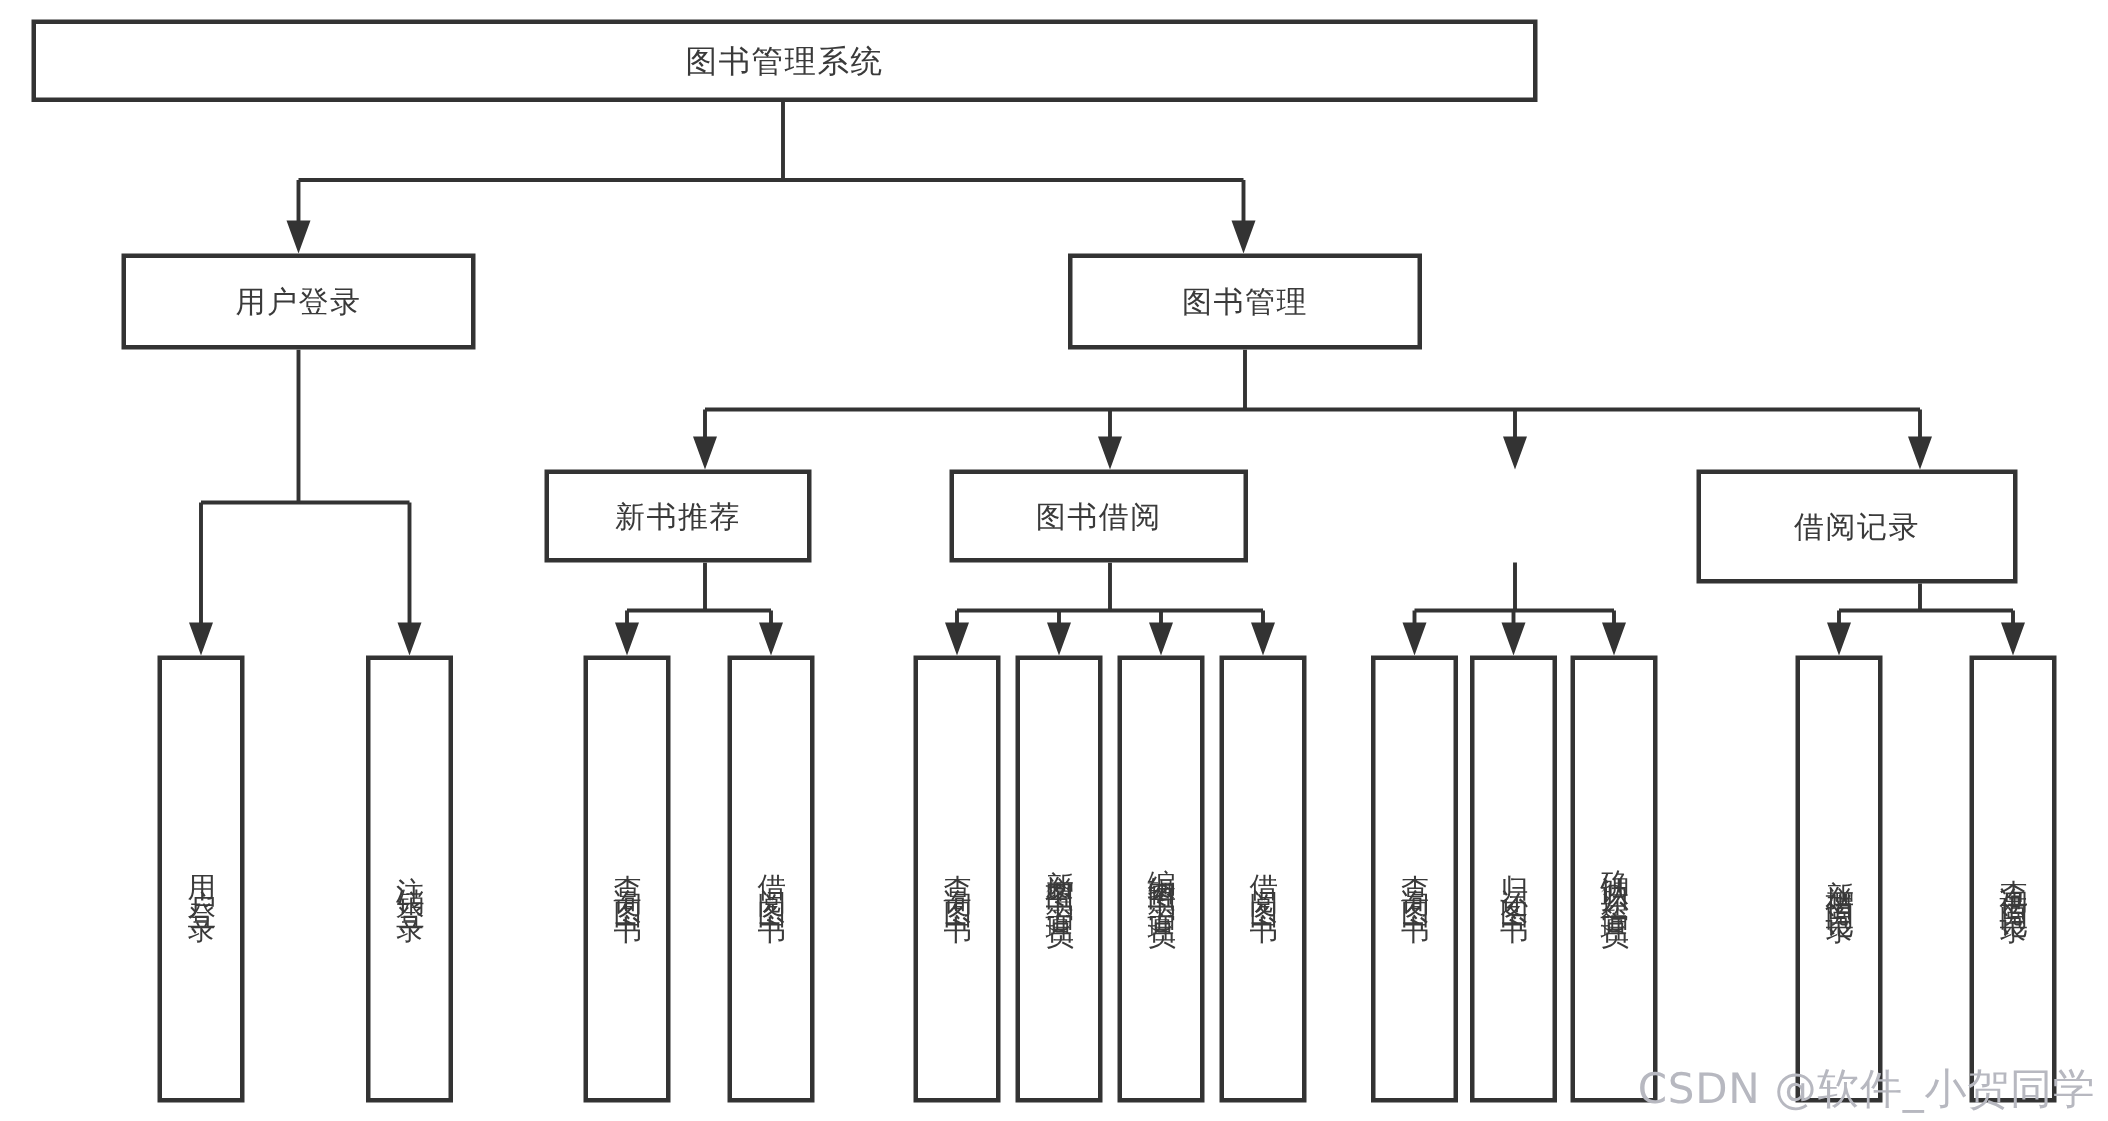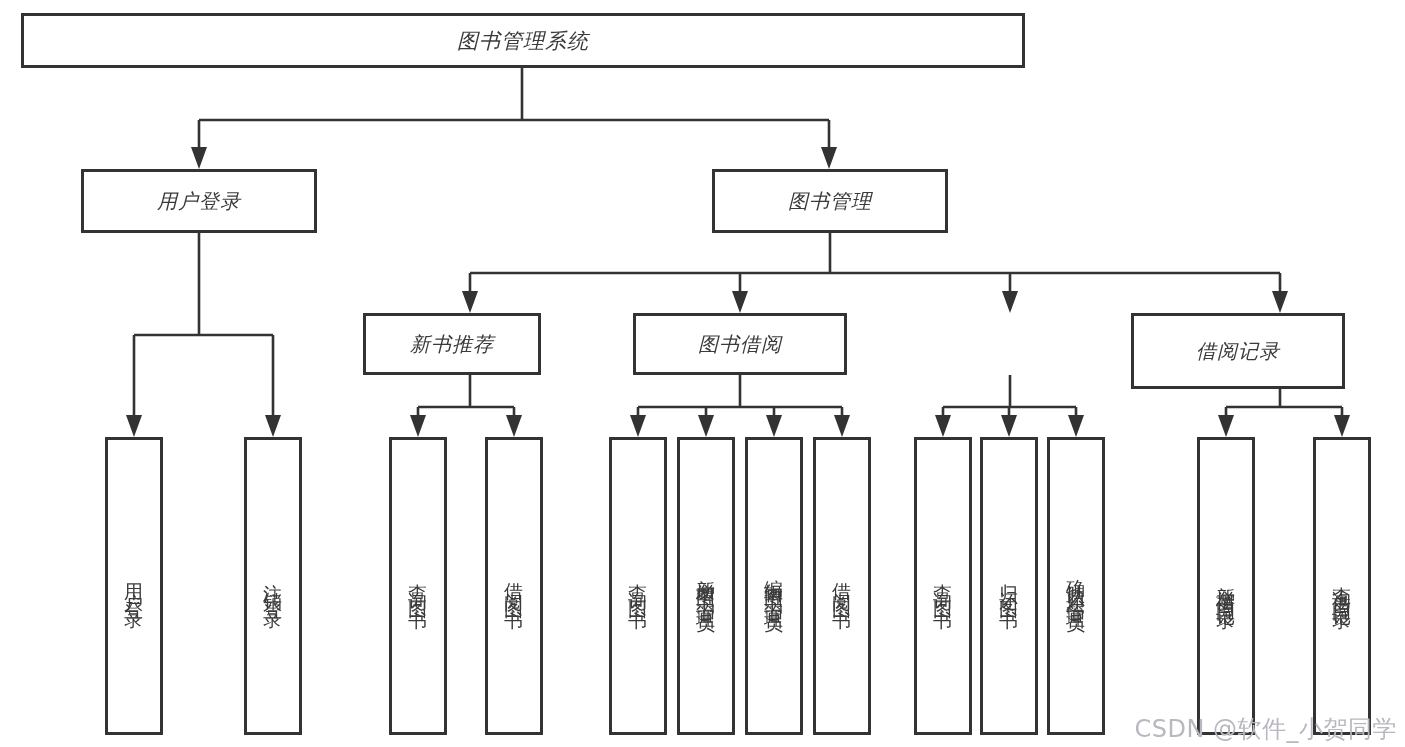--- a/index.html
+++ b/index.html
@@ -6,30 +6,30 @@
   .canvas{
     position:relative;width:1405px;height:747px;background:#ffffff;overflow:hidden;
     font-family:"DejaVu Sans","Liberation Sans",sans-serif;color:#3a3a3a;
   }
   .connectors{position:absolute;left:0;top:0;z-index:1;}
   .node{
     position:absolute;box-sizing:border-box;background:#ffffff;
     border:3px solid #333333;display:flex;align-items:center;justify-content:center;
     z-index:2;
   }
-  .hbox span{font-size:20px;letter-spacing:1px;white-space:nowrap;font-style:italic;}
+  .hbox span{font-size:20px;letter-spacing:1px;white-space:nowrap;}
   .root span{font-size:21px;}
   .vbox span{
     writing-mode:vertical-rl;text-orientation:mixed;
     font-size:19px;line-height:1;letter-spacing:9px;white-space:nowrap;
   }
   .vbox.long span{letter-spacing:5px;}
   .watermark{
     position:absolute;right:8px;bottom:2px;z-index:6;
-    font-size:24px;color:#b7b8c0;letter-spacing:0.5px;white-space:nowrap;
+    font-size:28px;color:#b7b8c0;letter-spacing:0.5px;white-space:nowrap;
   }
 </style>
 </head>
 <body>
 
 <div class="canvas">
 
   <svg class="connectors" width="1405" height="747" viewBox="0 0 1405 747">
     <g stroke="#333333" stroke-width="2.6" fill="none">
       <path d="M522 68 V120 M199 120 H829 M199 120 V149 M829 120 V149"></path>
@@ -71,21 +71,21 @@
   <div class="node hbox" style="left:81px;top:169px;width:236px;height:64px">
     <span>用户登录</span>
   </div>
   <div class="node hbox" style="left:712px;top:169px;width:236px;height:64px">
     <span>图书管理</span>
   </div>
 
   <div class="node hbox" style="left:363px;top:313px;width:178px;height:62px">
     <span>新书推荐</span>
   </div>
-  <div class="node hbox" style="left:633px;top:313px;width:214px;height:62px">
+  <div class="node hbox" style="left:633px;top:313px;width:199px;height:62px">
     <span>图书借阅</span>
   </div>
   <div class="node hbox" style="left:1131px;top:313px;width:214px;height:76px">
     <span>借阅记录</span>
   </div>
 
   <div class="node vbox" style="left:105px;top:437px;width:58px;height:298px">
     <span>用户登录</span>
   </div>
   <div class="node vbox" style="left:244px;top:437px;width:58px;height:298px">

